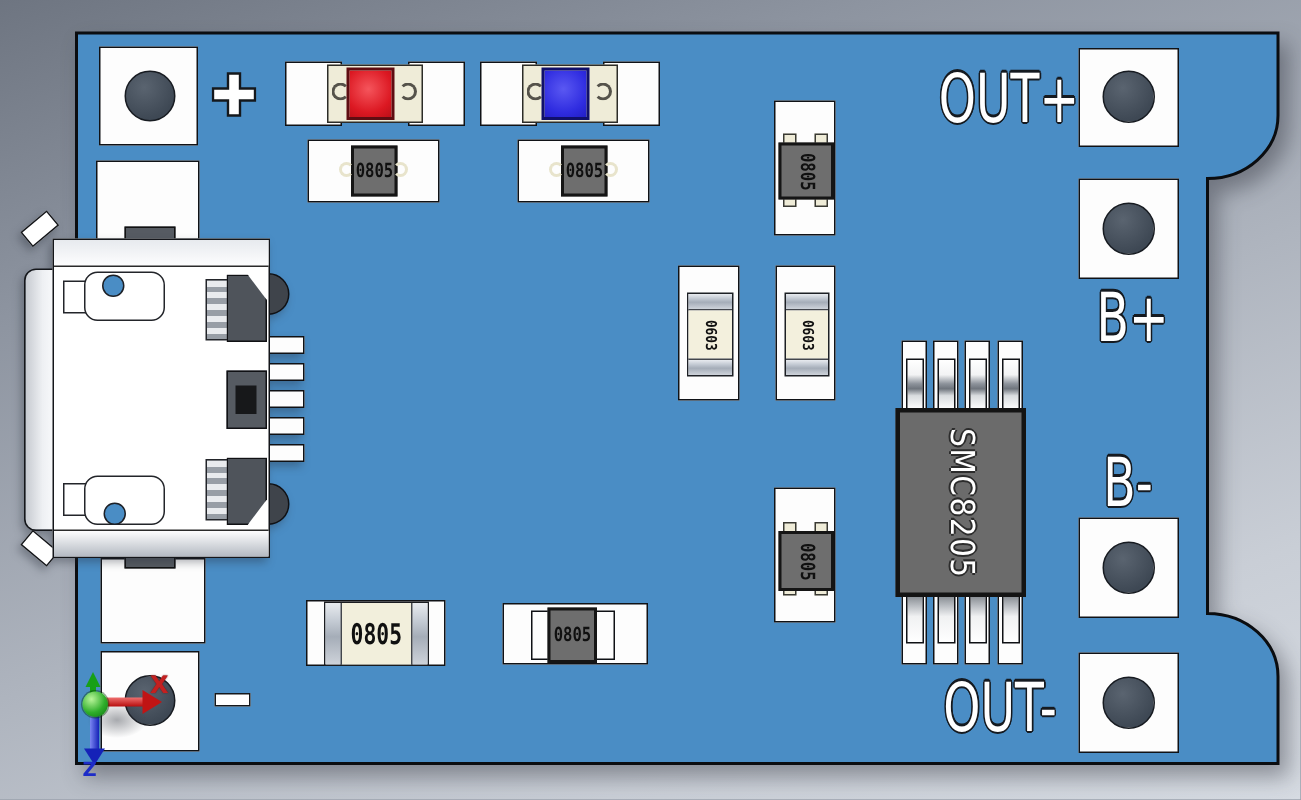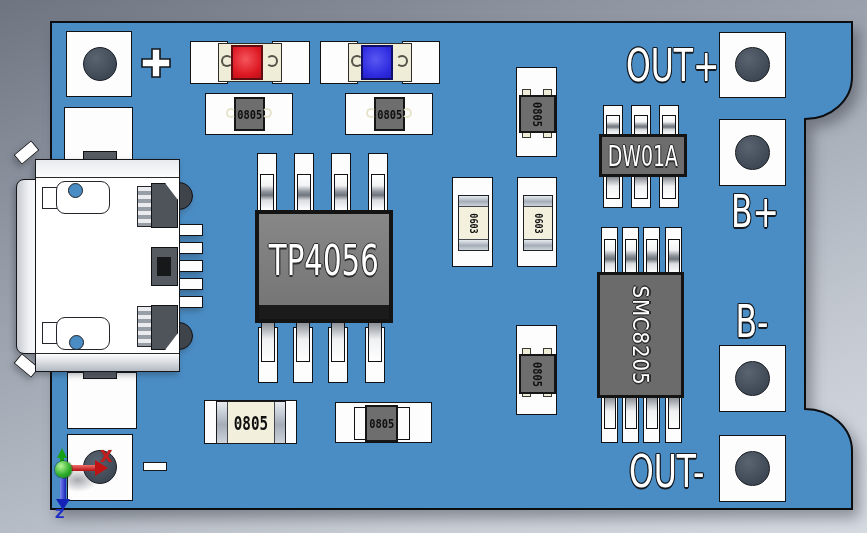--- a/index.html
+++ b/index.html
@@ -110,45 +110,20 @@
     <div class="c cnotch open-l" style="left:56px;top:14px;width:10px;height:10px;border-color:#e8e4cc;border-left-color:transparent;"></div>
   </div>
   <div class="c w" style="left:345px;top:93px;width:88px;height:42px;">
     <div class="c darkbody" style="left:28px;top:3px;width:31px;height:34px;">
       <span class="smdtxt" style="font-size:13px;transform:scaleX(.8);">0805</span>
     </div>
     <div class="c cnotch open-r" style="left:20px;top:14px;width:10px;height:10px;border-color:#e8e4cc;border-right-color:transparent;"></div>
     <div class="c cnotch open-l" style="left:56px;top:14px;width:10px;height:10px;border-color:#e8e4cc;border-left-color:transparent;"></div>
   </div>
 
-  <div class="c" style="left:250px;top:150px;width:150px;height:240px;">
-
-    <div class="c pinpad" style="left:7px;top:3px;width:20px;height:58px;"></div>
-    <div class="c pinpad" style="left:44px;top:3px;width:20px;height:58px;"></div>
-    <div class="c pinpad" style="left:81px;top:3px;width:20px;height:58px;"></div>
-    <div class="c pinpad" style="left:118px;top:3px;width:20px;height:58px;"></div>
-    <div class="c pin-t" style="left:10px;top:24px;width:14px;height:37px;"></div>
-    <div class="c pin-t" style="left:47px;top:24px;width:14px;height:37px;"></div>
-    <div class="c pin-t" style="left:84px;top:24px;width:14px;height:37px;"></div>
-    <div class="c pin-t" style="left:121px;top:24px;width:14px;height:37px;"></div>
-
-    <div class="c pinpad" style="left:8px;top:177px;width:20px;height:56px;"></div>
-    <div class="c pinpad" style="left:43px;top:177px;width:20px;height:56px;"></div>
-    <div class="c pinpad" style="left:78px;top:177px;width:20px;height:56px;"></div>
-    <div class="c pinpad" style="left:115px;top:177px;width:20px;height:56px;"></div>
-    <div class="c pin-b" style="left:11px;top:171px;width:14px;height:41px;"></div>
-    <div class="c pin-b" style="left:46px;top:171px;width:14px;height:41px;"></div>
-    <div class="c pin-b" style="left:81px;top:171px;width:14px;height:41px;"></div>
-    <div class="c pin-b" style="left:118px;top:171px;width:14px;height:41px;"></div>
-
-    <div class="c icbody" style="left:5px;top:60px;width:138px;height:113px;background:linear-gradient(180deg,#878787,#777777 82%);">
-      <div class="c" style="left:0;bottom:0;width:100%;height:14px;background:#1b1b1b;"></div>
-      <span class="iclabel" style="font-size:43px;transform:scaleX(.68);margin-bottom:14px;">TP4056</span>
-    </div>
-  </div>
 
   <div class="c w" style="left:516px;top:67px;width:41px;height:90px;">
     <div class="c creamtab" style="left:5px;top:21px;width:9px;height:8px;"></div>
     <div class="c creamtab" style="left:26px;top:21px;width:9px;height:8px;"></div>
     <div class="c creamtab" style="left:5px;top:62px;width:9px;height:8px;"></div>
     <div class="c creamtab" style="left:26px;top:62px;width:9px;height:8px;"></div>
     <div class="c darkbody" style="left:2px;top:27px;width:37px;height:38px;">
       <span class="smdtxt" style="font-size:13px;transform:rotate(90deg) scaleX(.8);">0805</span>
     </div>
   </div>
@@ -192,37 +167,20 @@
     </div>
   </div>
   <div class="c w" style="left:335px;top:402px;width:97px;height:41px;">
     <div class="c pinpad" style="left:18px;top:4px;width:15px;height:33px;"></div>
     <div class="c pinpad" style="left:59px;top:4px;width:15px;height:33px;"></div>
     <div class="c darkbody" style="left:29px;top:2px;width:33px;height:37px;">
       <span class="smdtxt" style="font-size:13px;transform:scaleX(.8);">0805</span>
     </div>
   </div>
 
-  <div class="c" style="left:595px;top:100px;width:100px;height:115px;">
-    <div class="c pinpad" style="left:8px;top:5px;width:20px;height:31px;"></div>
-    <div class="c pinpad" style="left:36px;top:5px;width:20px;height:31px;"></div>
-    <div class="c pinpad" style="left:64px;top:5px;width:20px;height:31px;"></div>
-    <div class="c pin-t" style="left:11px;top:15px;width:14px;height:21px;"></div>
-    <div class="c pin-t" style="left:39px;top:15px;width:14px;height:21px;"></div>
-    <div class="c pin-t" style="left:67px;top:15px;width:14px;height:21px;"></div>
-    <div class="c pinpad" style="left:8px;top:75px;width:20px;height:33px;"></div>
-    <div class="c pinpad" style="left:36px;top:75px;width:20px;height:33px;"></div>
-    <div class="c pinpad" style="left:64px;top:75px;width:20px;height:33px;"></div>
-    <div class="c pin-b" style="left:11px;top:76px;width:14px;height:23px;"></div>
-    <div class="c pin-b" style="left:39px;top:76px;width:14px;height:23px;"></div>
-    <div class="c pin-b" style="left:67px;top:76px;width:14px;height:23px;"></div>
-    <div class="c icbody" style="left:4px;top:34px;width:88px;height:43px;border-width:3px;background:#6d6d6d;">
-      <span class="iclabel" style="font-size:29px;transform:scaleX(.65);">DW01A</span>
-    </div>
-  </div>
 
   <div class="c" style="left:595px;top:225px;width:92px;height:220px;">
     <div class="c pinpad" style="left:6px;top:2px;width:17px;height:46px;"></div>
     <div class="c pinpad" style="left:27px;top:2px;width:17px;height:46px;"></div>
     <div class="c pinpad" style="left:48px;top:2px;width:17px;height:46px;"></div>
     <div class="c pinpad" style="left:70px;top:2px;width:17px;height:46px;"></div>
     <div class="c pin-t" style="left:9px;top:14px;width:12px;height:35px;"></div>
     <div class="c pin-t" style="left:30px;top:14px;width:12px;height:35px;"></div>
     <div class="c pin-t" style="left:51px;top:14px;width:12px;height:35px;"></div>
     <div class="c pin-t" style="left:73px;top:14px;width:12px;height:35px;"></div>

